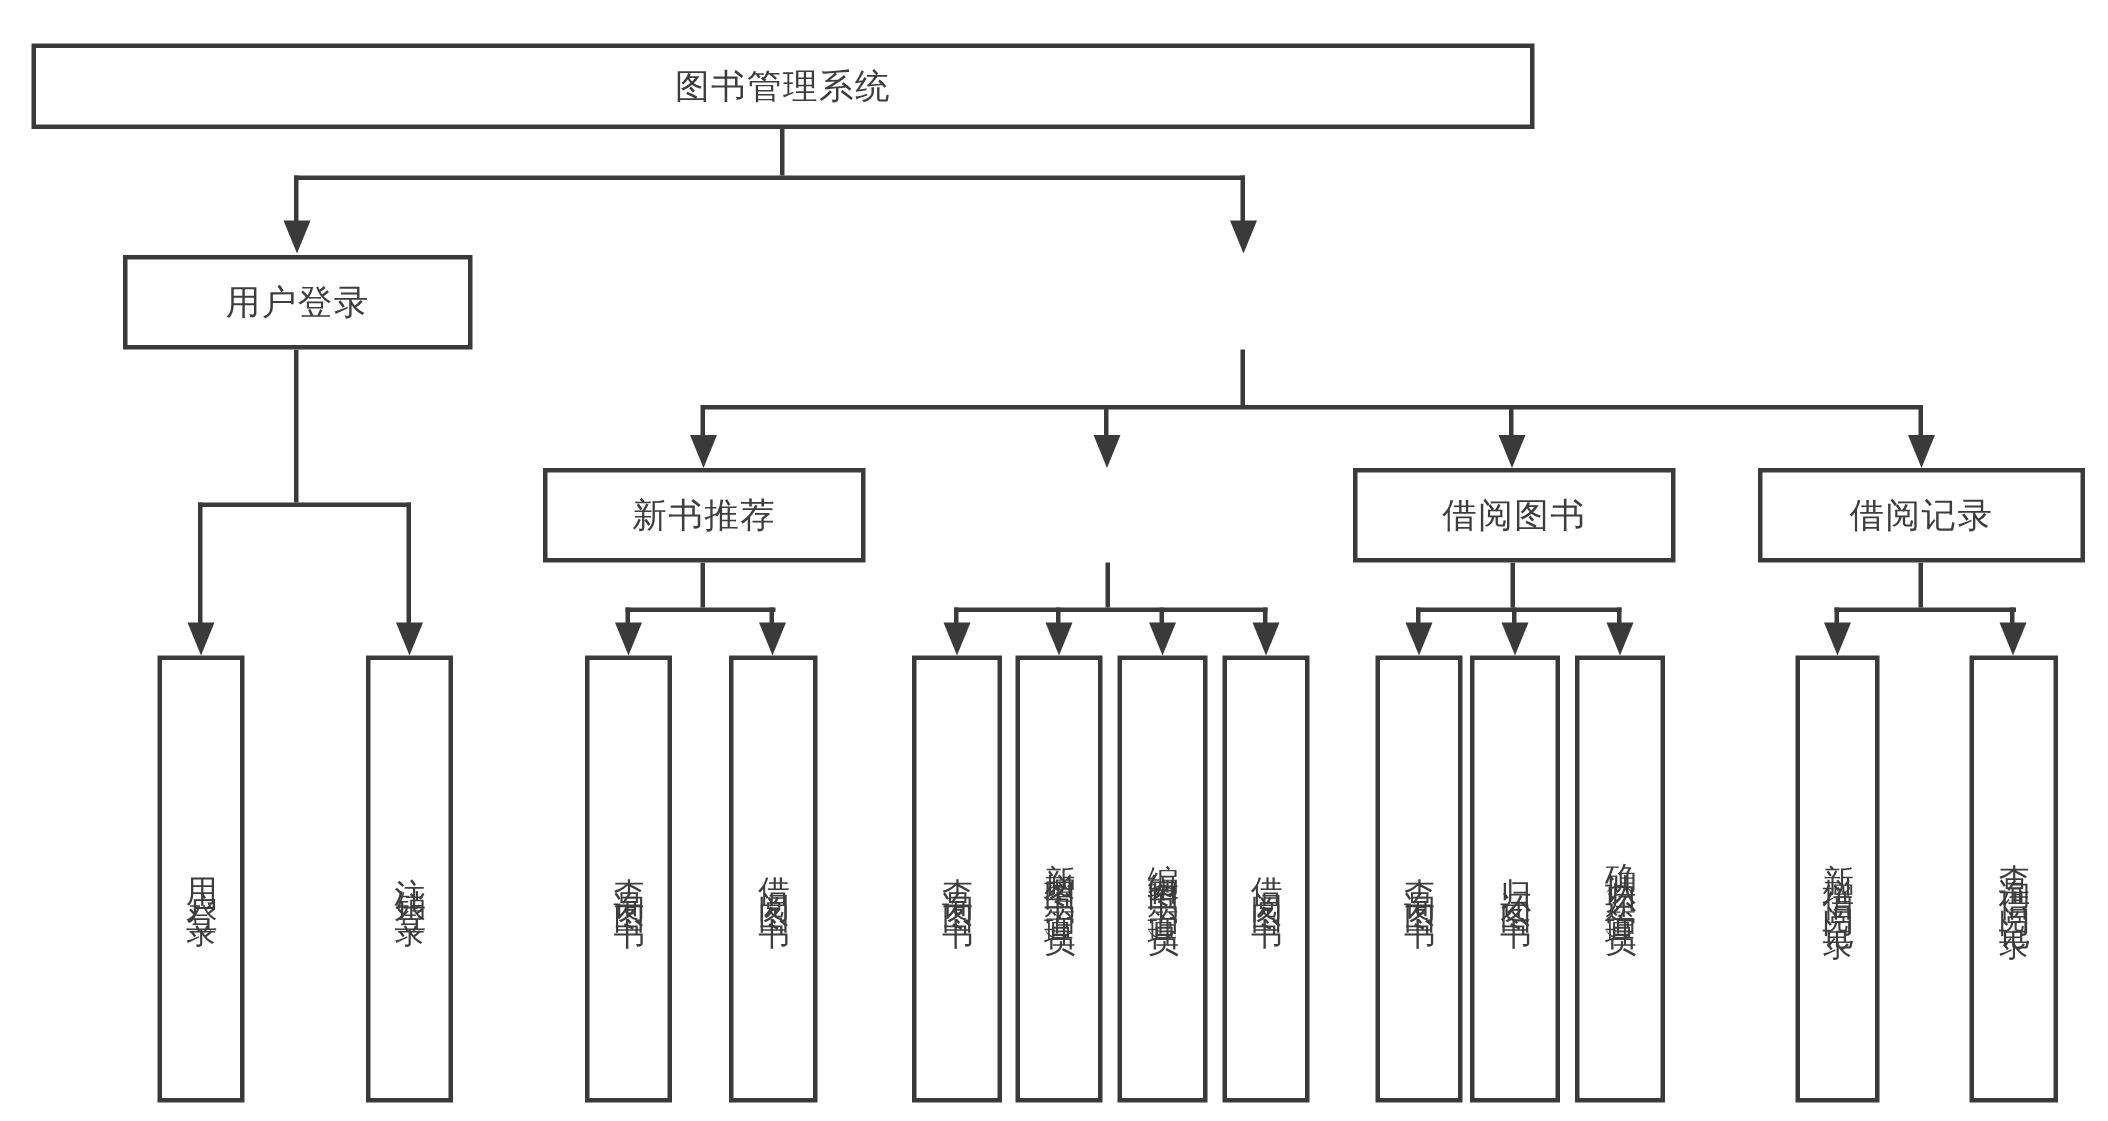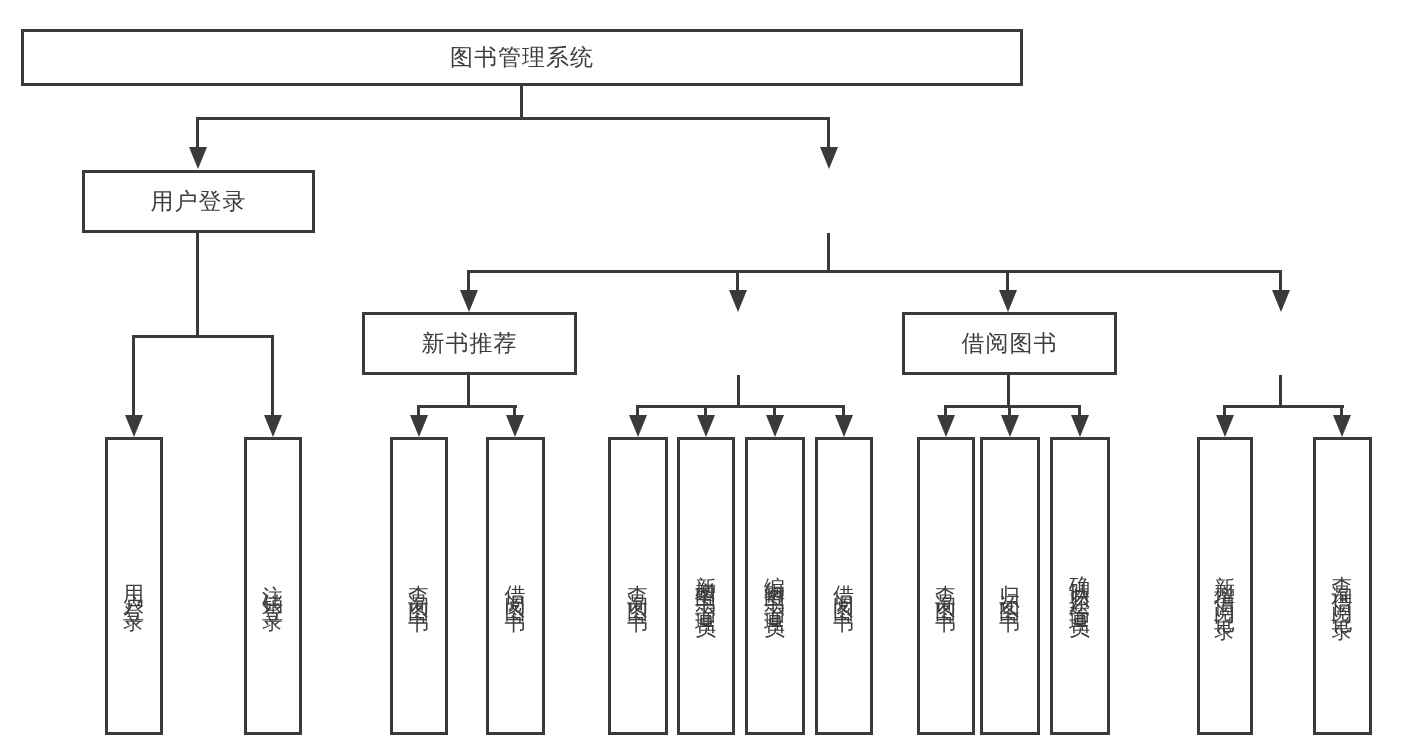--- a/index.html
+++ b/index.html
@@ -131,20 +131,23 @@
   <div class="box" style="left:82px;top:170px;width:233px;height:63px">
     <span class="hlab">用户登录</span>
   </div>
 
   <div class="box" style="left:362px;top:312px;width:215px;height:63px">
     <span class="hlab">新书推荐</span>
   </div>
   <div class="box" style="left:902px;top:312px;width:215px;height:63px">
     <span class="hlab">借阅图书</span>
   </div>
+  <div class="box" style="left:1172px;top:312px;width:218px;height:63px">
+    <span class="hlab">借阅记录</span>
+  </div>
 
   <div class="box" style="left:105px;top:437px;width:58px;height:298px">
     <span class="vlab">用户登录</span>
   </div>
   <div class="box" style="left:244px;top:437px;width:58px;height:298px">
     <span class="vlab">注销登录</span>
   </div>
 
   <div class="box" style="left:390px;top:437px;width:58px;height:298px">
     <span class="vlab">查询图书</span>

